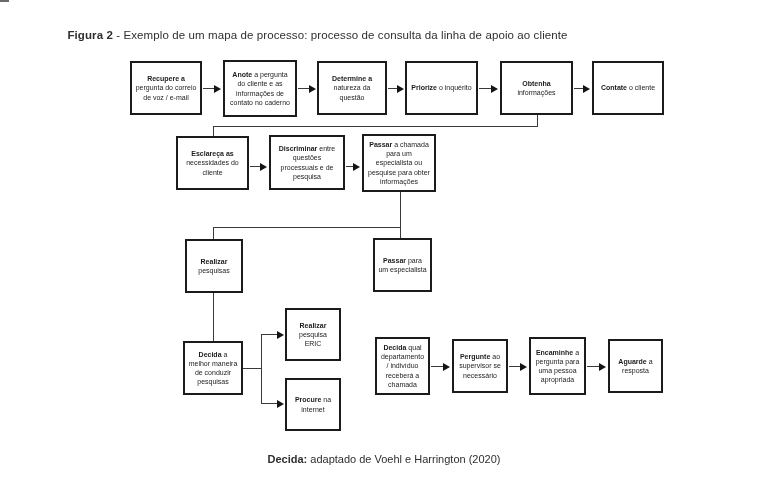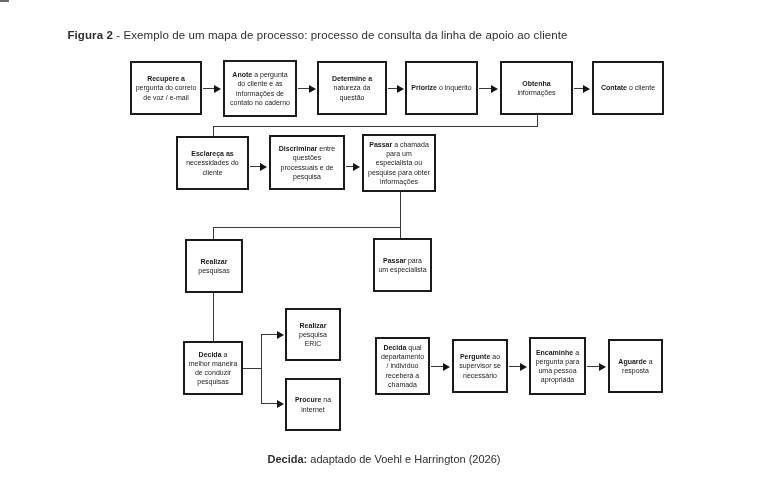--- a/index.html
+++ b/index.html
@@ -121,14 +121,14 @@
         <div class="lbl"><b>Pergunte</b> <span>ao supervisor se necessário</span></div>
       </div>
       <div class="node" style="left: 529px; top: 337px; width: 57px; height: 58px;">
         <div class="lbl"><b>Encaminhe</b> <span>a pergunta para uma pessoa apropriada</span></div>
       </div>
       <div class="node" style="left: 608px; top: 339px; width: 55px; height: 54px;">
         <div class="lbl"><b>Aguarde</b> <span>a resposta</span></div>
       </div>
     </div>
 
-  <div class="source"><b>Decida:</b><span> adaptado de Voehl e Harrington (2026)</span></div>
+  <div class="source"><b>Decida:</b><span> adaptado de Voehl e Harrington (2020)</span></div>
 </div>
 
 </body></html>

